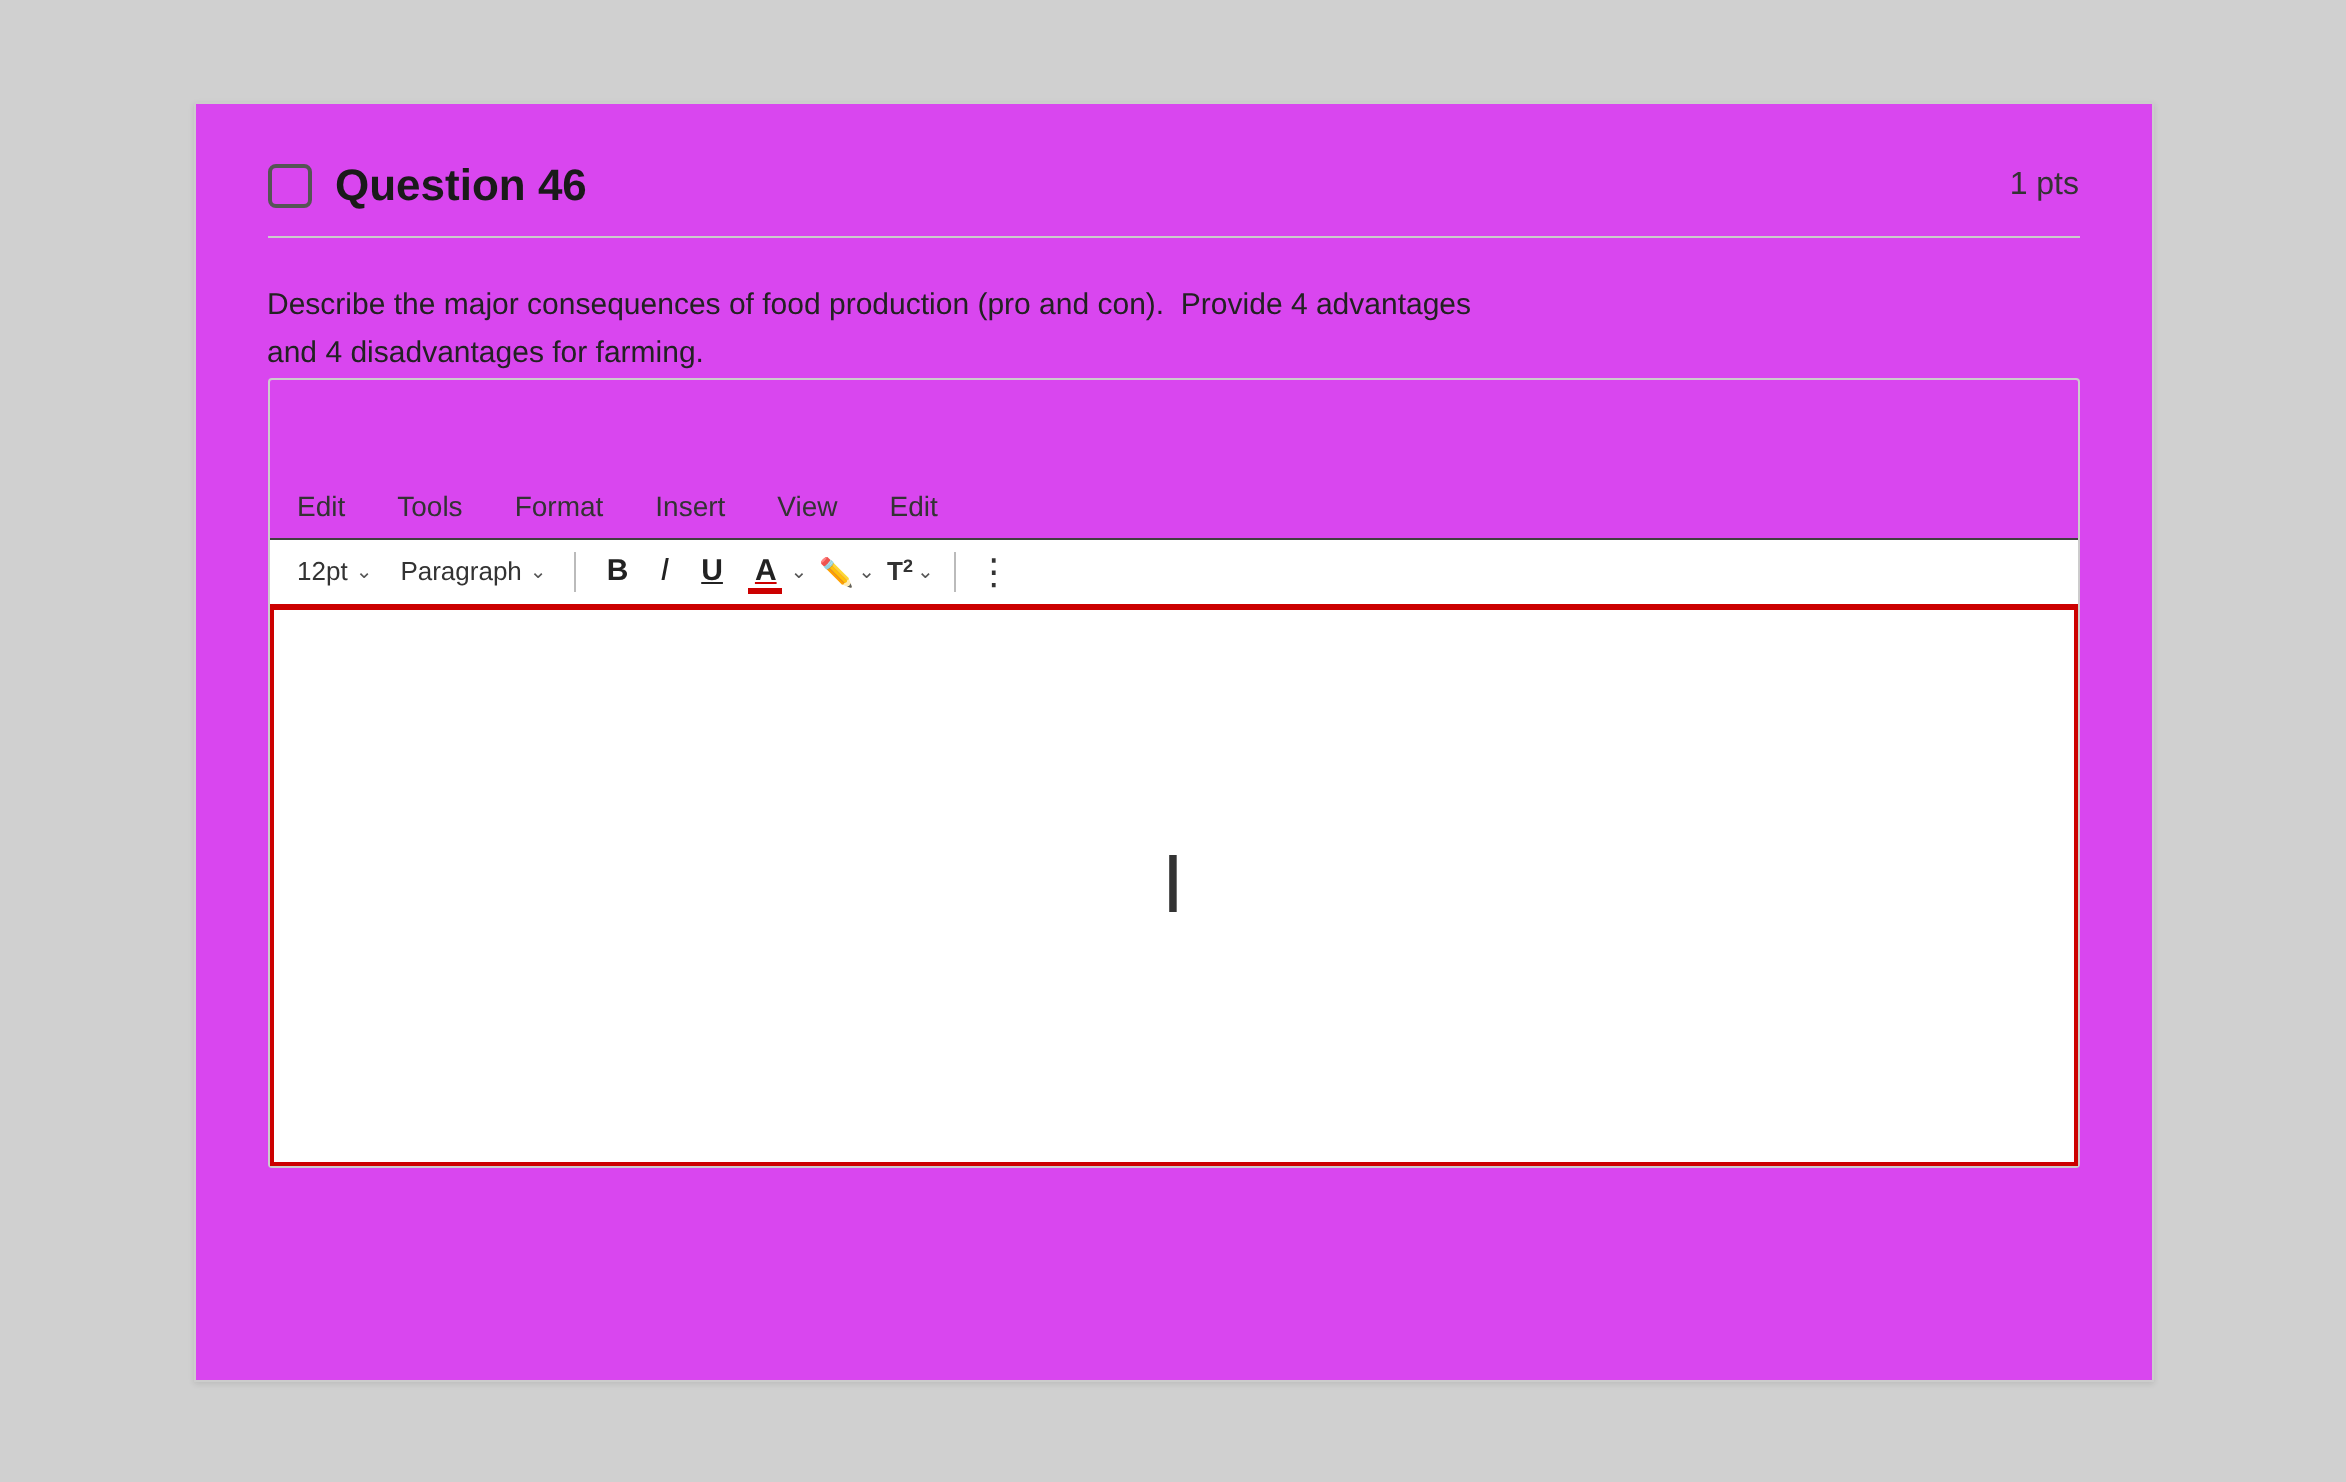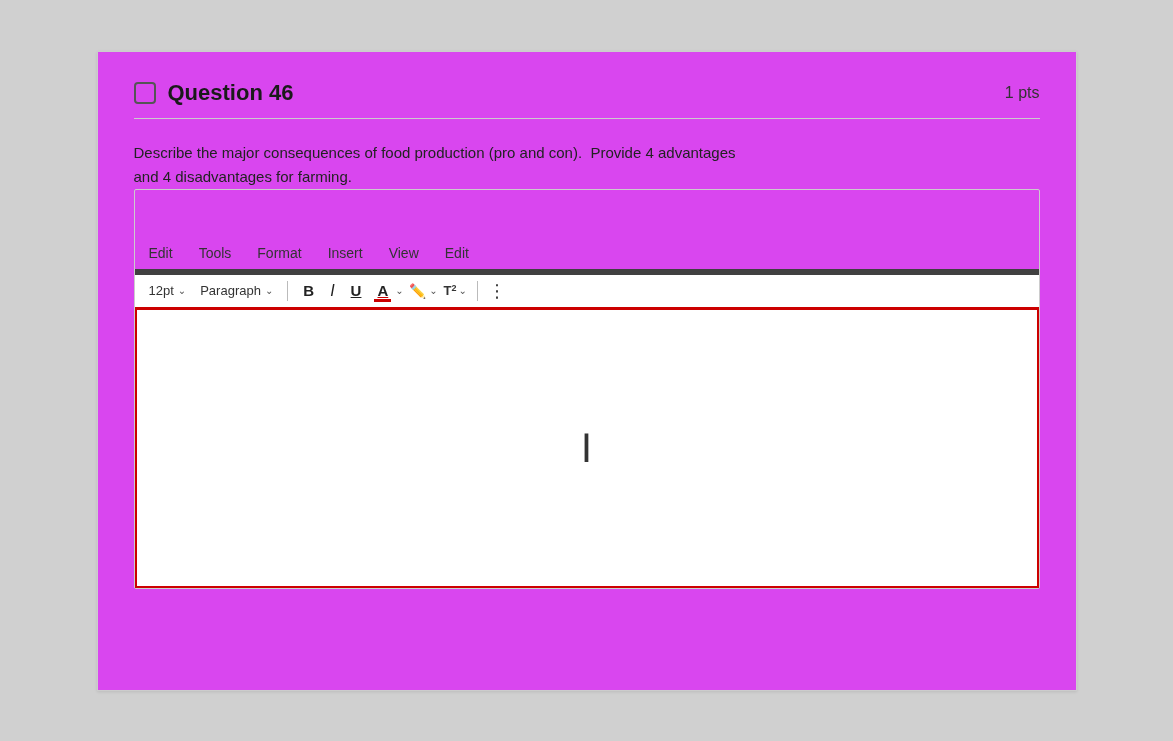--- a/index.html
+++ b/index.html
@@ -99,21 +99,21 @@
       cursor: pointer;
       padding: 2px 4px;
       margin-top: 47px;
     }
 
     .editor-toolbar {
       display: flex;
       align-items: center;
       gap: 6px;
       padding: 5px 10px;
-      border-top: 6px solid #404040;
+      border-top: 1px solid #404040;
       border-bottom: 1px solid #cc0000;
       background: #fff;
     }
 
     .toolbar-separator {
       width: 1px;
       height: 20px;
       background-color: #bbb;
       margin: 0 4px;
     }

